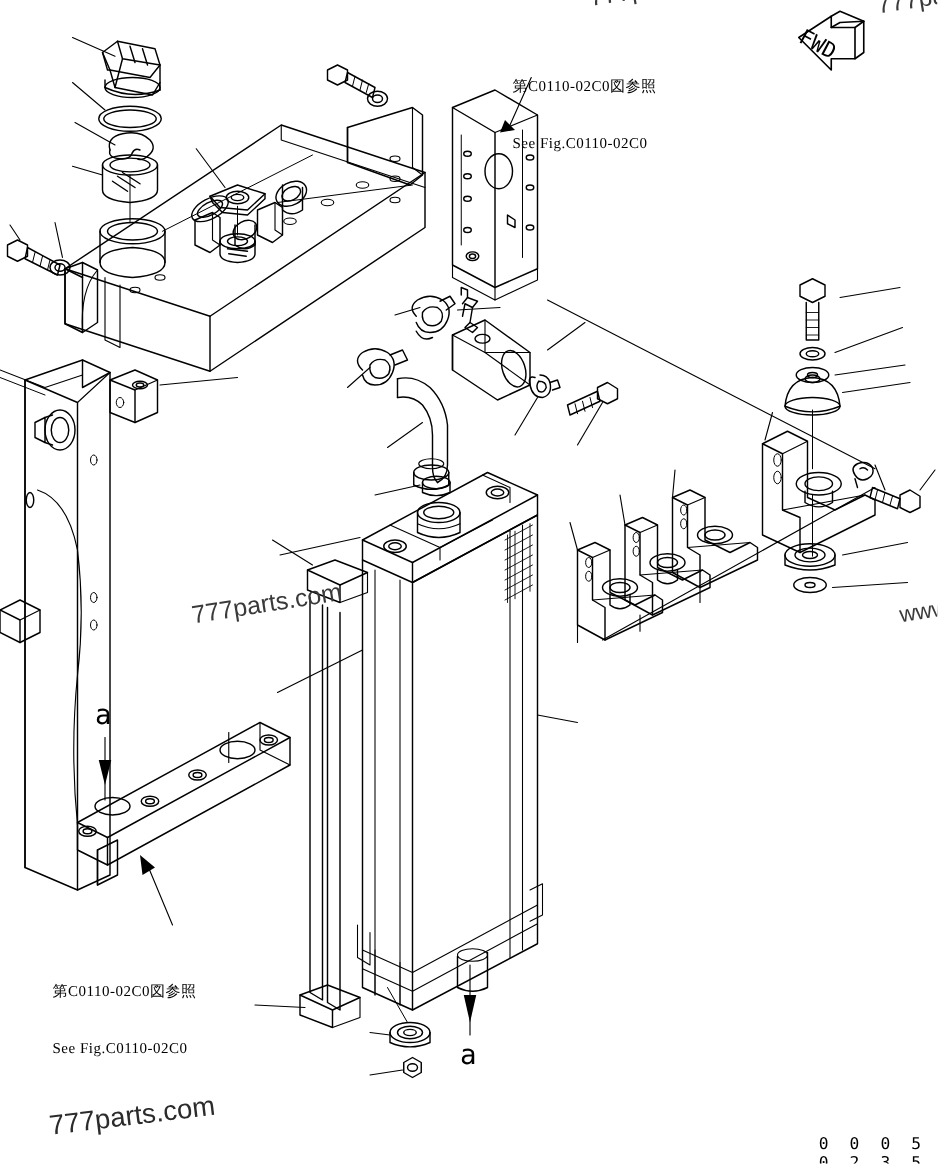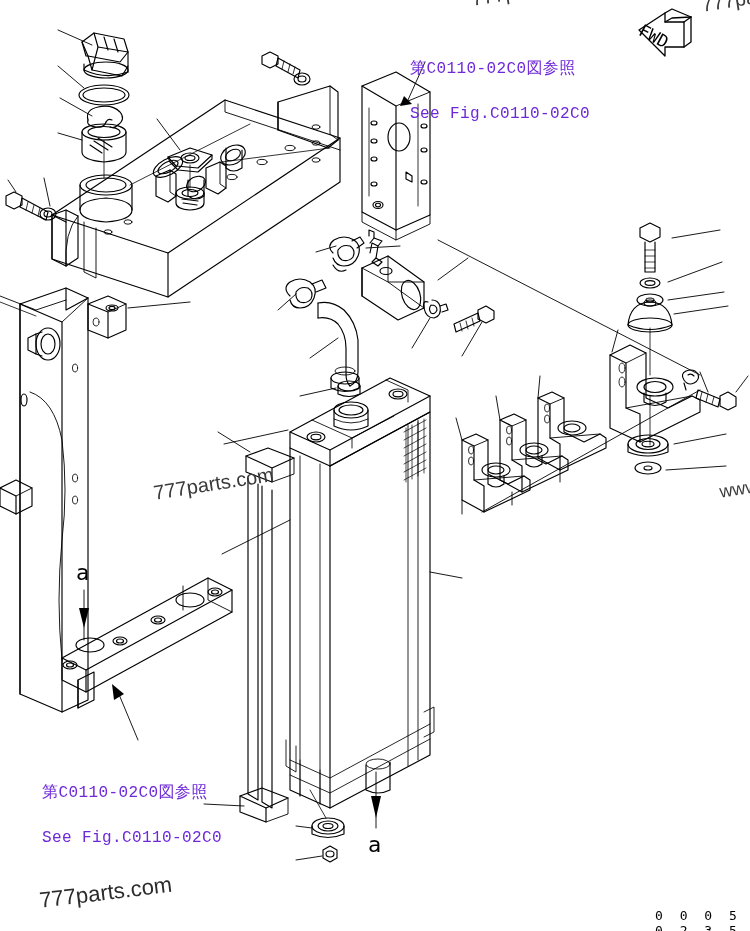--- a/index.html
+++ b/index.html
@@ -19,24 +19,24 @@
   }
   #page svg {
     position: absolute;
     left: 0;
     top: 0;
     width: 750px;
     height: 931px;
   }
   .ref-note {
     position: absolute;
-    font-family: Liberation Mono, monospace;
-    font-size: 16px;
+    font-family: Liberation Serif, serif;
+    font-size: 12px;
     line-height: 15px;
-    color: #6d28d9;
+    color: #000000;
     white-space: pre;
     letter-spacing: 0.4px;
   }
   .ref-note .ln { display: block; }
   .wm {
     position: absolute;
     font-family: "Liberation Sans", sans-serif;
     color: #3a3a3a;
     white-space: nowrap;
     user-select: none;

